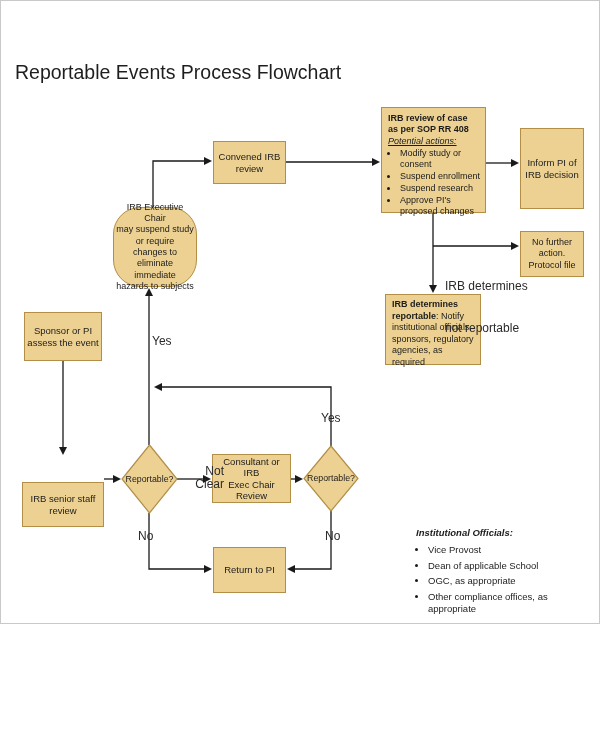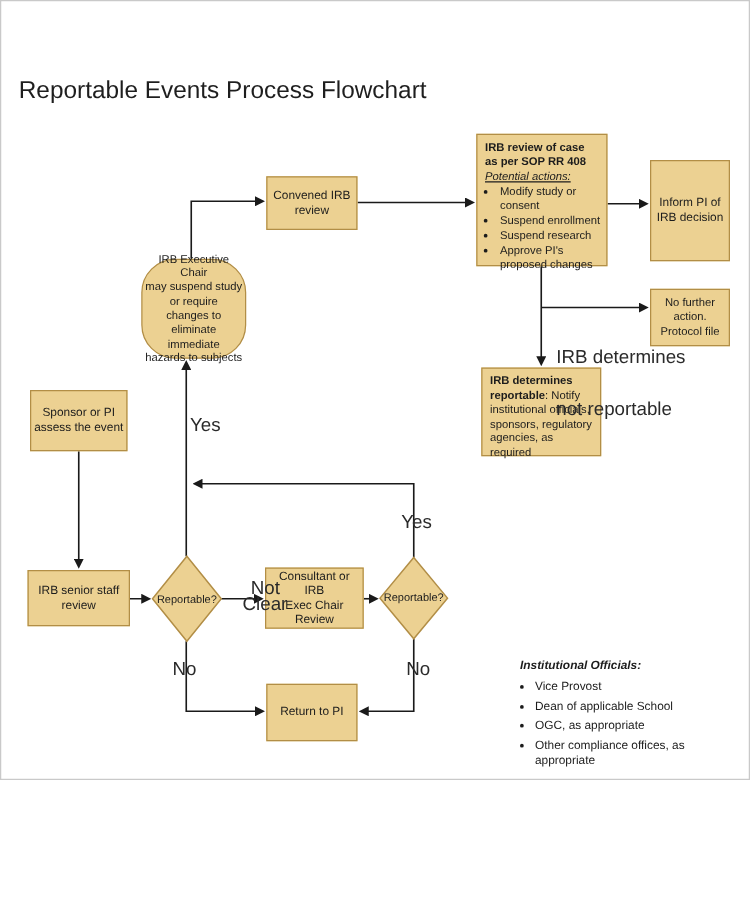--- a/index.html
+++ b/index.html
@@ -23,21 +23,21 @@
   .node .line { display:block; }
   .node.block { display:block; text-align:left; }
   .nb-title { font-weight:bold; }
   .nb-sub { font-style:italic; text-decoration:underline; margin-bottom:1px; }
   .node ul { margin:0; padding-left:11px; }
   .node li { margin:0 0 0.5px 0; padding-left:1px; text-align:left; }
   .legend { position:absolute; left:415px; top:526px; width:152px; font-size:9.5px; line-height:12px; }
   .legend-heading { font-weight:bold; font-style:italic; margin-bottom:5px; }
   .legend ul { margin:0; padding-left:12px; }
   .legend li { margin-bottom:3.5px; }
-  .lbl { position:absolute; font-size:15px; line-height:12.5px; color:#2a2a2a; white-space:pre; }
+  .lbl { position:absolute; font-size:12px; line-height:12.5px; color:#2a2a2a; white-space:pre; }
   .lbl.center { text-align:center; white-space:normal; }
   .dlabel {
     position:absolute; font-size:8.8px; color:#1c1c1c;
     text-align:center;
   }
 </style>
 </head>
 <body>
 
 <div class="page">
@@ -119,21 +119,21 @@
     </div>
   </div>
 
   <div class="node" style="left:23px; top:311px; width:78px; height:49px;">
     <div>
       <span class="line">Sponsor or PI</span>
       <span class="line">assess the event</span>
     </div>
   </div>
 
-  <div class="node" style="left:21px; top:455px; width:82px; height:45px;">
+  <div class="node" style="left:21px; top:481px; width:82px; height:45px;">
     <div>
       <span class="line">IRB senior staff</span>
       <span class="line">review</span>
     </div>
   </div>
 
   <div class="node" style="left:211px; top:453px; width:79px; height:49px;">
     <div>
       <span class="line">Consultant or IRB</span>
       <span class="line">Exec Chair Review</span>

